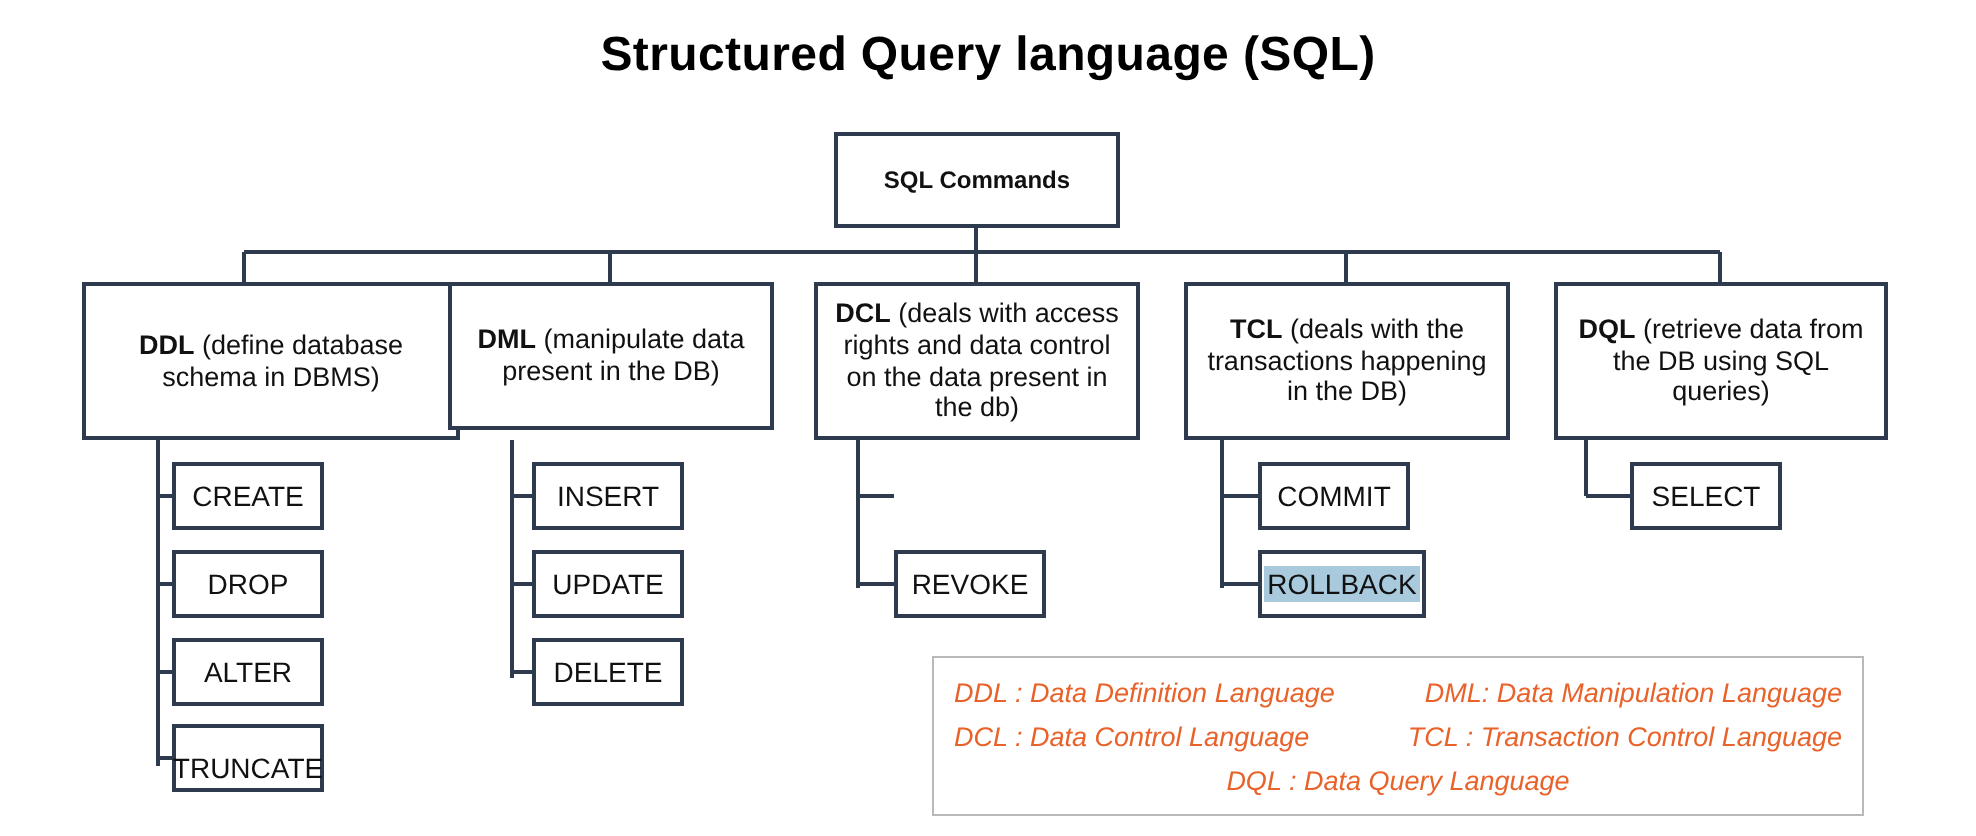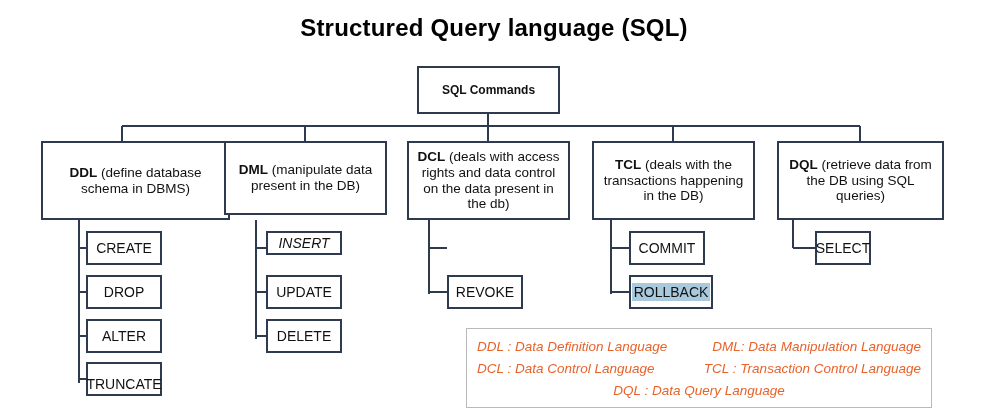--- a/index.html
+++ b/index.html
@@ -200,42 +200,42 @@
   <div class="node node-leaf" style="left:86px; top:275px; width:76px; height:34px;">
     <span class="leaf-text">DROP</span>
   </div>
   <div class="node node-leaf" style="left:86px; top:319px; width:76px; height:34px;">
     <span class="leaf-text">ALTER</span>
   </div>
   <div class="node node-leaf" style="left:86px; top:362px; width:76px; height:34px;align-items:flex-end;">
     <span class="leaf-text">TRUNCATE</span>
   </div>
 
-  <div class="node node-leaf" style="left:266px; top:231px; width:76px; height:24px;font-style:italic;">
+  <div class="node node-leaf" style="left:266px; top:231px; width:76px; height:34px;">
     <span class="leaf-text">INSERT</span>
   </div>
   <div class="node node-leaf" style="left:266px; top:275px; width:76px; height:34px;">
     <span class="leaf-text">UPDATE</span>
   </div>
   <div class="node node-leaf" style="left:266px; top:319px; width:76px; height:34px;">
     <span class="leaf-text">DELETE</span>
   </div>
 
   <div class="node node-leaf" style="left:447px; top:275px; width:76px; height:34px;">
     <span class="leaf-text">REVOKE</span>
   </div>
 
   <div class="node node-leaf" style="left:629px; top:231px; width:76px; height:34px;">
     <span class="leaf-text">COMMIT</span>
   </div>
   <div class="node node-leaf highlighted" style="left:629px; top:275px; width:84px; height:34px;">
     <span class="leaf-text">ROLLBACK</span>
   </div>
 
-  <div class="node node-leaf" style="left:815px; top:231px; width:56px; height:34px;">
+  <div class="node node-leaf" style="left:815px; top:231px; width:76px; height:34px;">
     <span class="leaf-text">SELECT</span>
   </div>
 
   <div id="legend">
     <div class="legend-row row-1">
       <span class="legend-col-a">DDL : Data Definition Language</span>
       <span class="legend-col-b">DML: Data Manipulation Language</span>
     </div>
     <div class="legend-row row-2">
       <span class="legend-col-a">DCL : Data Control Language</span>

